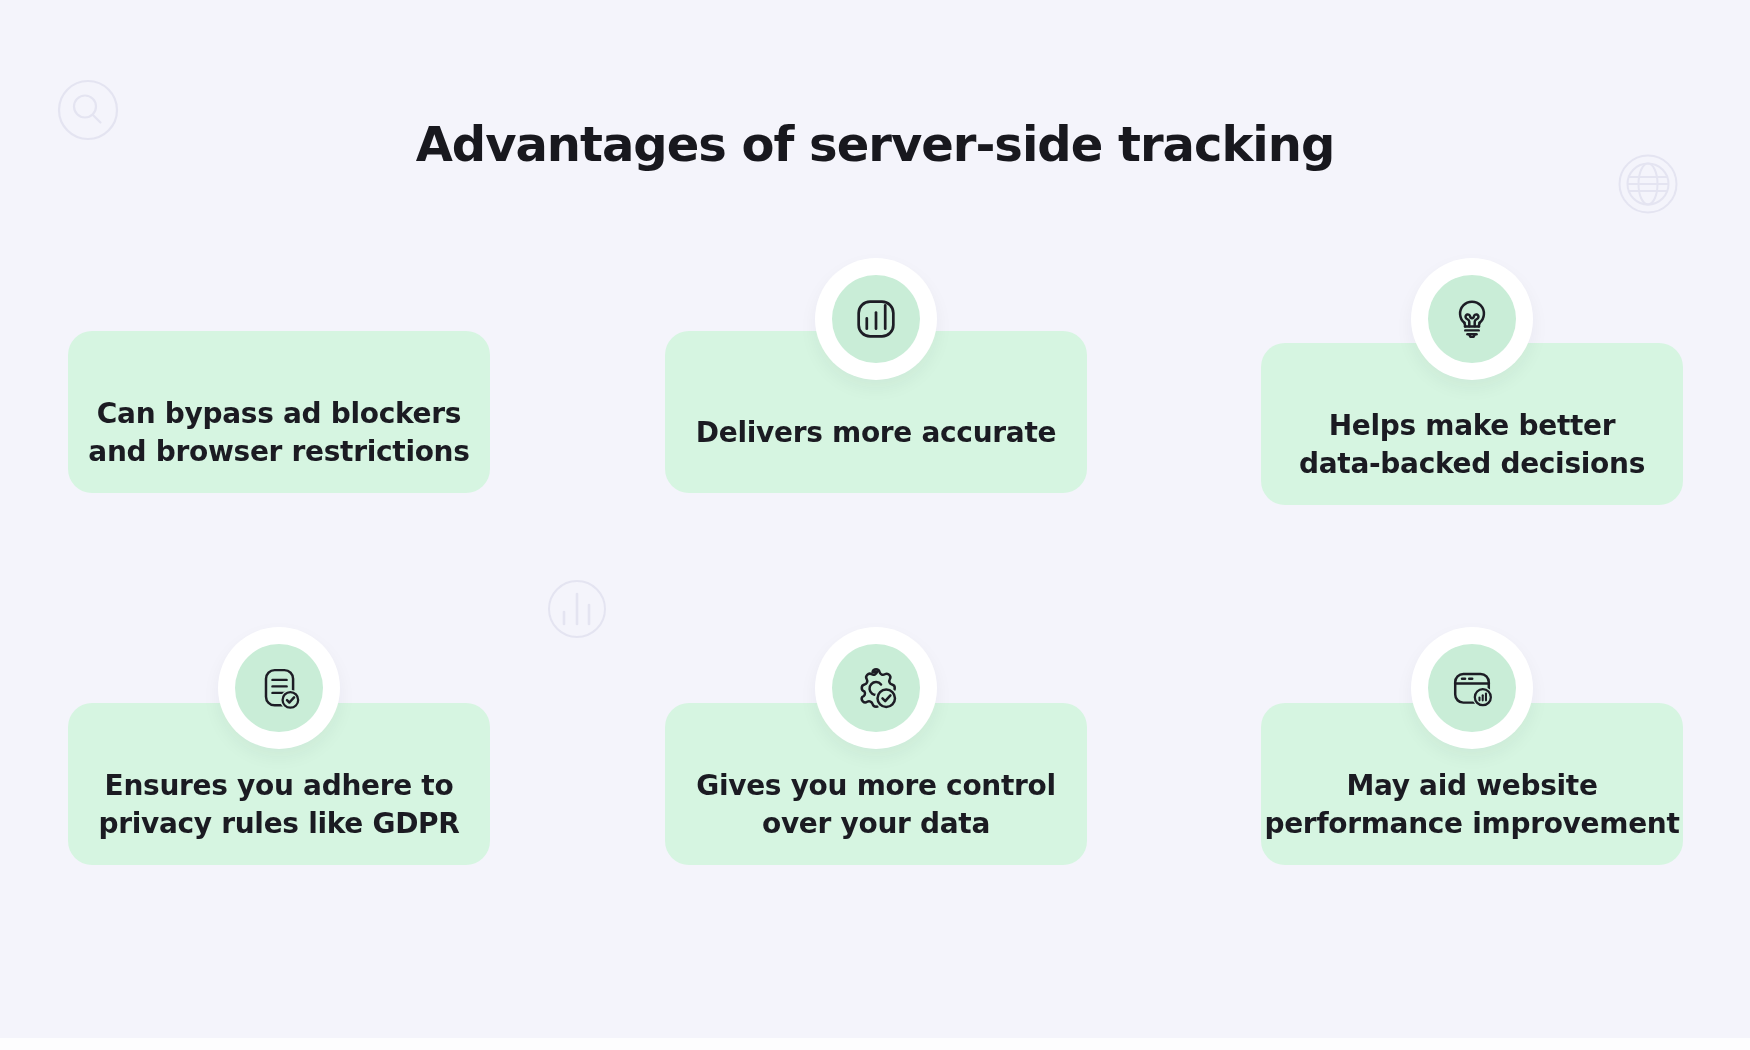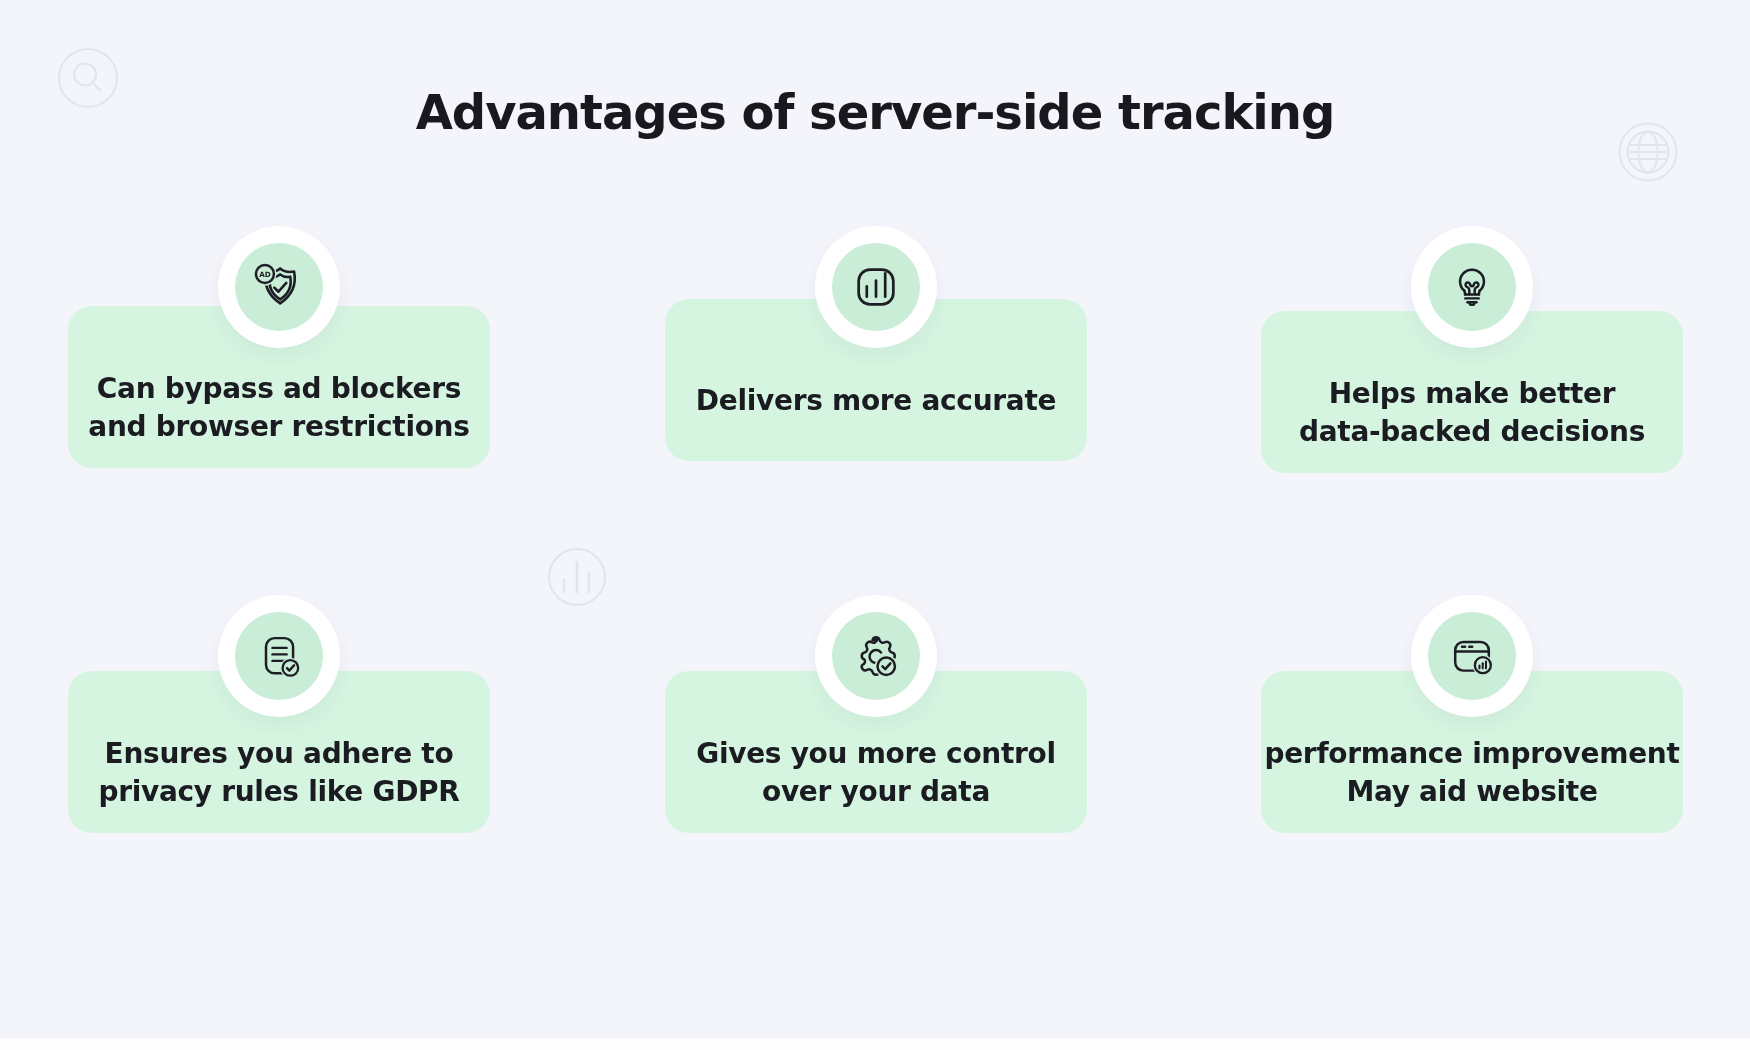--- a/index.html
+++ b/index.html
@@ -1,21 +1,21 @@
 <!DOCTYPE html>
 <html><head>
 <meta charset="utf-8">
 <style>
   html,body{margin:0;padding:0;}
   body{
     width:1750px;height:1050px;position:relative;overflow:hidden;
     background:#f4f4fb;
     font-family:"DejaVu Sans","Liberation Sans",sans-serif;
   }
-  .stage{position:absolute;inset:0;}
+  .stage{position:absolute;inset:0;margin-top:32px;}
 
   .page-title{
     position:absolute;top:52px;left:0;width:1750px;
     text-align:center;font-size:48px;font-weight:700;letter-spacing:-1px;
     color:#18181e;
   }
 
   .decor{position:absolute;opacity:1;}
   .decor svg{display:block;}
 
@@ -35,21 +35,21 @@
     background:#ffffff;box-shadow:0 8px 18px rgba(30,30,60,0.05);
     display:flex;align-items:center;justify-content:center;
   }
   .badge-inner{
     width:88px;height:88px;border-radius:50%;background:#c9edd7;
     display:flex;align-items:center;justify-content:center;
   }
   .badge-inner svg{display:block;}
 
   
-  #card-1{left:68px;top:306px;}   #badge-1{left:218px;top:226px;}
+  #card-1{left:68px;top:299px;}   #badge-1{left:218px;top:226px;}
   #card-2{left:665px;top:299px;}  #badge-2{left:815px;top:226px;}
   #card-3{left:1261px;top:311px;} #badge-3{left:1411px;top:226px;}
   #card-4{left:68px;top:671px;}   #badge-4{left:218px;top:595px;}
   #card-5{left:665px;top:671px;}  #badge-5{left:815px;top:595px;}
   #card-6{left:1261px;top:671px;} #badge-6{left:1411px;top:595px;}
 
   .bottom-strip{
     position:absolute;left:0;bottom:0;width:1750px;height:12px;background:#fdfdfe;
   }
 </style>
@@ -84,32 +84,20 @@
       <circle cx="30" cy="30" r="28" stroke-width="2"></circle>
       <path d="M17 45 V33"></path>
       <path d="M30 45 V15"></path>
       <path d="M42 45 V26"></path>
     </svg>
   </div>
 
   <div class="card" id="card-1">
     <div class="card-line">Can bypass ad blockers</div>
     <div class="card-line">and browser restrictions</div>
-  </div>
-  <div class="badge" id="badge-1">
-    <div class="badge-inner">
-      <svg width="54" height="54" viewBox="0 0 48 48" fill="none" stroke="#1d1d25" stroke-width="2.3" stroke-linecap="round" stroke-linejoin="round">
-        <path d="M25 7.5 c-3.2 2.6 -8.2 3.6 -12.4 2.7 c-1.7 8.6 -.3 19.8 12.4 28.3 c12.7 -8.5 14.1 -19.7 12.4 -28.3 c-4.2 .9 -9.2 -.1 -12.4 -2.7 z"></path>
-        <path d="M25 12.8 c-2.3 1.8 -5.9 2.6 -9 2 c-1.2 6.2 -.2 14.1 9 20.2 c9.2 -6.1 10.2 -14 9 -20.2 c-3.1 .6 -6.7 -.2 -9 -2 z"></path>
-        <path d="M19.8 24.5 l3.7 3.7 l7 -7.8"></path>
-        <circle cx="11.5" cy="12.5" r="8" stroke="#c9edd7" stroke-width="4.5" fill="#c9edd7"></circle>
-        <circle cx="11.5" cy="12.5" r="8" stroke="#1d1d25" stroke-width="2.2"></circle>
-        <text x="11.5" y="14.8" text-anchor="middle" font-size="6.4" font-weight="bold" fill="#1d1d25" stroke="none">AD</text>
-      </svg>
-    </div>
   </div>
 
   <div class="card" id="card-2">
     <div class="card-line">Delivers more accurate</div>
   </div>
   <div class="badge" id="badge-2">
     <div class="badge-inner">
       <svg width="52" height="52" viewBox="0 0 48 48" fill="none" stroke="#1d1d25" stroke-width="2.5" stroke-linecap="round" stroke-linejoin="round">
         <rect x="8" y="8" width="32" height="32" rx="10.5"></rect>
         <path d="M15.5 33 V23.5"></path>
@@ -167,22 +155,22 @@
           <path d="M14.4 10.3 a3.1 3.1 0 1 0 .3 3.4"></path>
           <circle cx="16.9" cy="16.9" r="4.2" stroke="#c9edd7" stroke-width="2.6" fill="#c9edd7"></circle>
           <circle cx="16.9" cy="16.9" r="4.2" stroke="#1d1d25" stroke-width="1.2"></circle>
           <path d="M15.1 17 l1.3 1.3 l2.5 -2.8"></path>
         </g>
       </svg>
     </div>
   </div>
 
   <div class="card" id="card-6">
+    <div class="card-line">May aid website</div>
     <div class="card-line">performance improvement</div>
-    <div class="card-line">May aid website</div>
   </div>
   <div class="badge" id="badge-6">
     <div class="badge-inner">
       <svg width="52" height="52" viewBox="0 0 48 48" fill="none" stroke="#1d1d25" stroke-width="2.3" stroke-linecap="round" stroke-linejoin="round">
         <rect x="8.5" y="11" width="31" height="26.5" rx="7.5"></rect>
         <path d="M8.5 19.8 H39.5"></path>
         <path d="M14.8 15.4 h2.8"></path>
         <path d="M21.4 15.4 h2.8"></path>
         <circle cx="34" cy="32.5" r="7.4" stroke="#c9edd7" stroke-width="4.5" fill="#c9edd7"></circle>
         <circle cx="34" cy="32.5" r="7.4" stroke="#1d1d25" stroke-width="2.1"></circle>

